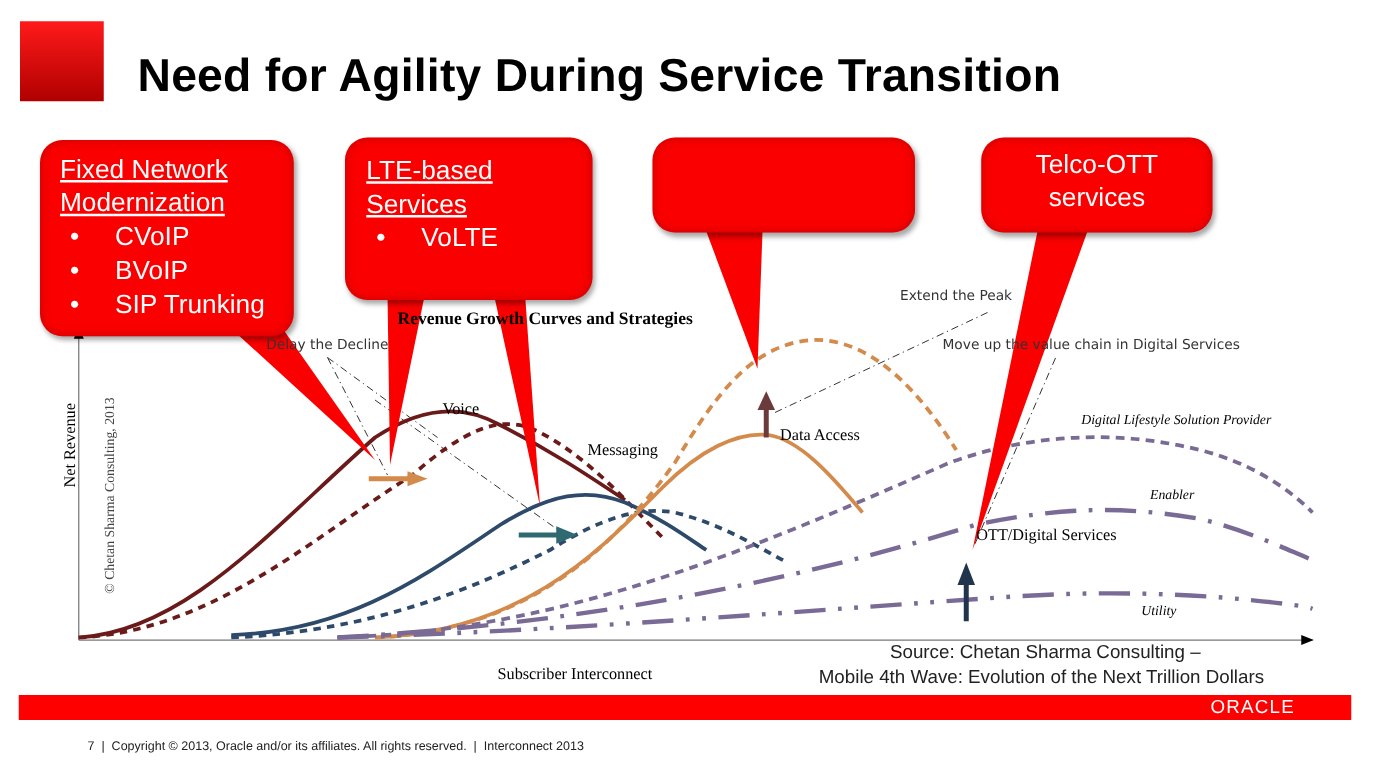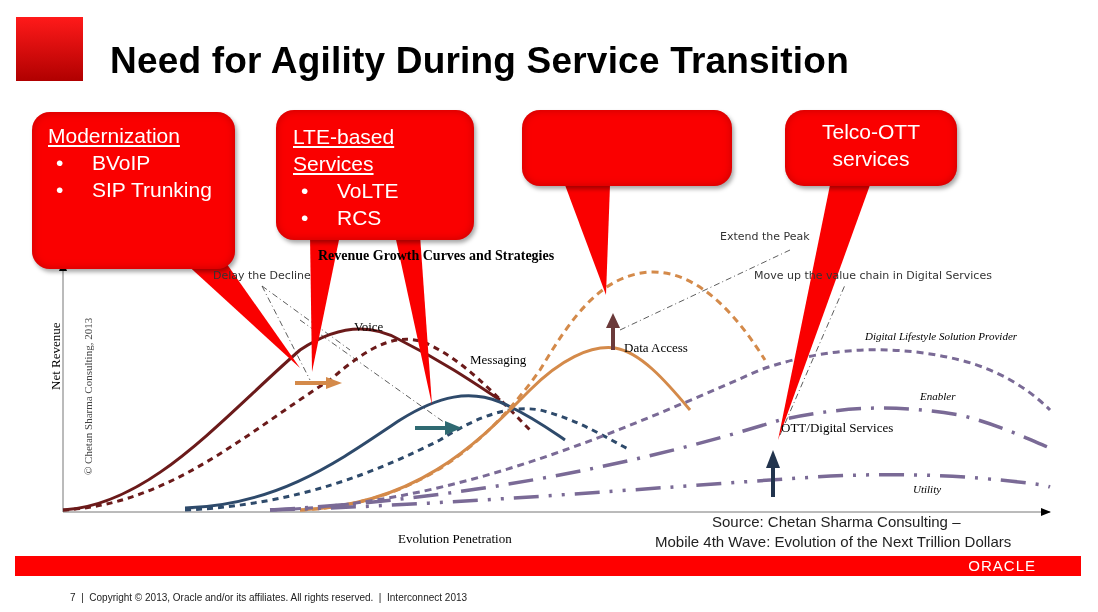--- a/index.html
+++ b/index.html
@@ -75,44 +75,45 @@
     </g>
 
   <path d="M160,240 L210,240 L300,368 z" fill="#fa0000"></path>
   <path d="M310,235 L340,235 L312,372 z" fill="#fa0000"></path>
   <path d="M395,235 L420,235 L432,405 z" fill="#fa0000"></path>
   <path d="M565,185 L610,185 L606,295 z" fill="#fa0000"></path>
   <path d="M830,185 L870,185 L778,440 z" fill="#fa0000"></path>
 </svg>
 
 <div class="callout" style="left:32px;top:112px;width:203px;height:157px;padding:10px 0 0 16px;box-sizing:border-box;">
+  <span class="head">Fixed Network</span>
   <span class="head">Modernization</span>
+  <span class="bul"><span class="dot">•</span><span>CVoIP</span></span>
   <span class="bul"><span class="dot">•</span><span>BVoIP</span></span>
   <span class="bul"><span class="dot">•</span><span>SIP Trunking</span></span>
 </div>
 
 <div class="callout" style="left:276px;top:110px;width:198px;height:130px;padding:13px 0 0 17px;box-sizing:border-box;">
   <span class="head">LTE-based</span>
   <span class="head">Services</span>
   <span class="bul"><span class="dot">•</span><span>VoLTE</span></span>
-  <span class="bul"><span class="dot">•</span><span>RCS</span></span>
 </div>
 
 <div class="callout center" style="left:522px;top:110px;width:210px;height:76px;padding:8px 0 0 0;box-sizing:border-box;">
 </div>
 
-<div class="callout center" style="left:785px;top:110px;width:172px;height:76px;padding:8px 0 0 0;box-sizing:border-box;border-radius:19px;">
+<div class="callout center" style="left:785px;top:110px;width:185px;height:76px;padding:8px 0 0 0;box-sizing:border-box;">
   <span style="display:block">Telco-OTT</span>
   <span style="display:block">services</span>
 </div>
 
 <div class="lbl serif" style="left:318px;top:248px;font-size:14px;font-weight:bold;">Revenue Growth Curves and Strategies</div>
 <div class="lbl serif" style="left:48px;top:390px;font-size:13px;transform:rotate(-90deg);transform-origin:left top;">Net Revenue</div>
 <div class="lbl serif" style="left:82px;top:475px;font-size:11px;color:#444;transform:rotate(-90deg);transform-origin:left top;">© Chetan Sharma Consulting, 2013</div>
-<div class="lbl serif" style="left:398px;top:531px;font-size:13px;">Evolution Penetration</div>
+<div class="lbl serif" style="left:398px;top:531px;font-size:13px;">Subscriber Interconnect</div>
 
 <div class="lbl sans-small" style="left:213px;top:269px;">Delay the Decline</div>
 <div class="lbl sans-small" style="left:720px;top:230px;">Extend the Peak</div>
 <div class="lbl sans-small" style="left:754px;top:269px;">Move up the value chain in Digital Services</div>
 <div class="lbl serif" style="left:354px;top:319px;font-size:13px;">Voice</div>
 <div class="lbl serif" style="left:470px;top:352px;font-size:13px;">Messaging</div>
 <div class="lbl serif" style="left:624px;top:340px;font-size:13px;">Data Access</div>
 <div class="lbl serif" style="left:865px;top:330px;font-size:11px;font-style:italic;">Digital Lifestyle Solution Provider</div>
 <div class="lbl serif" style="left:920px;top:390px;font-size:11px;font-style:italic;">Enabler</div>
 <div class="lbl serif" style="left:781px;top:420px;font-size:13px;">OTT/Digital Services</div>

